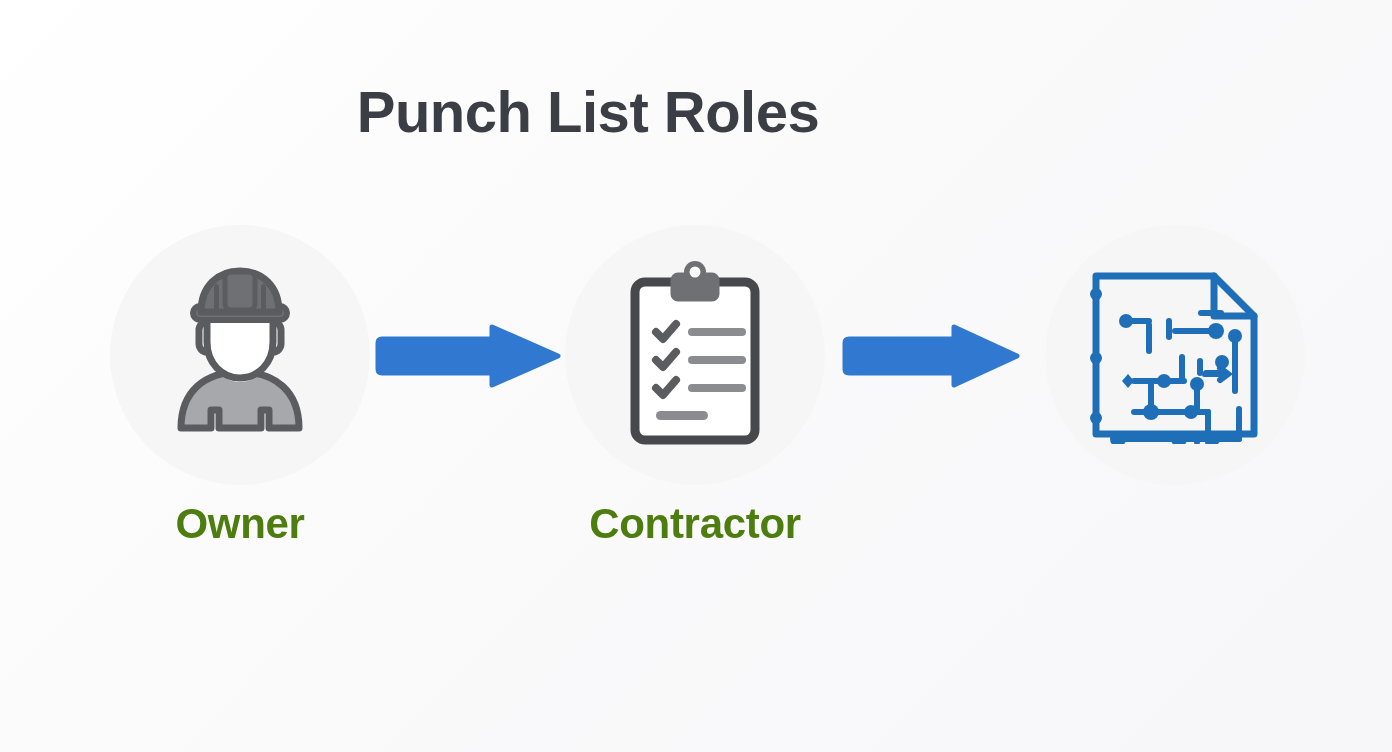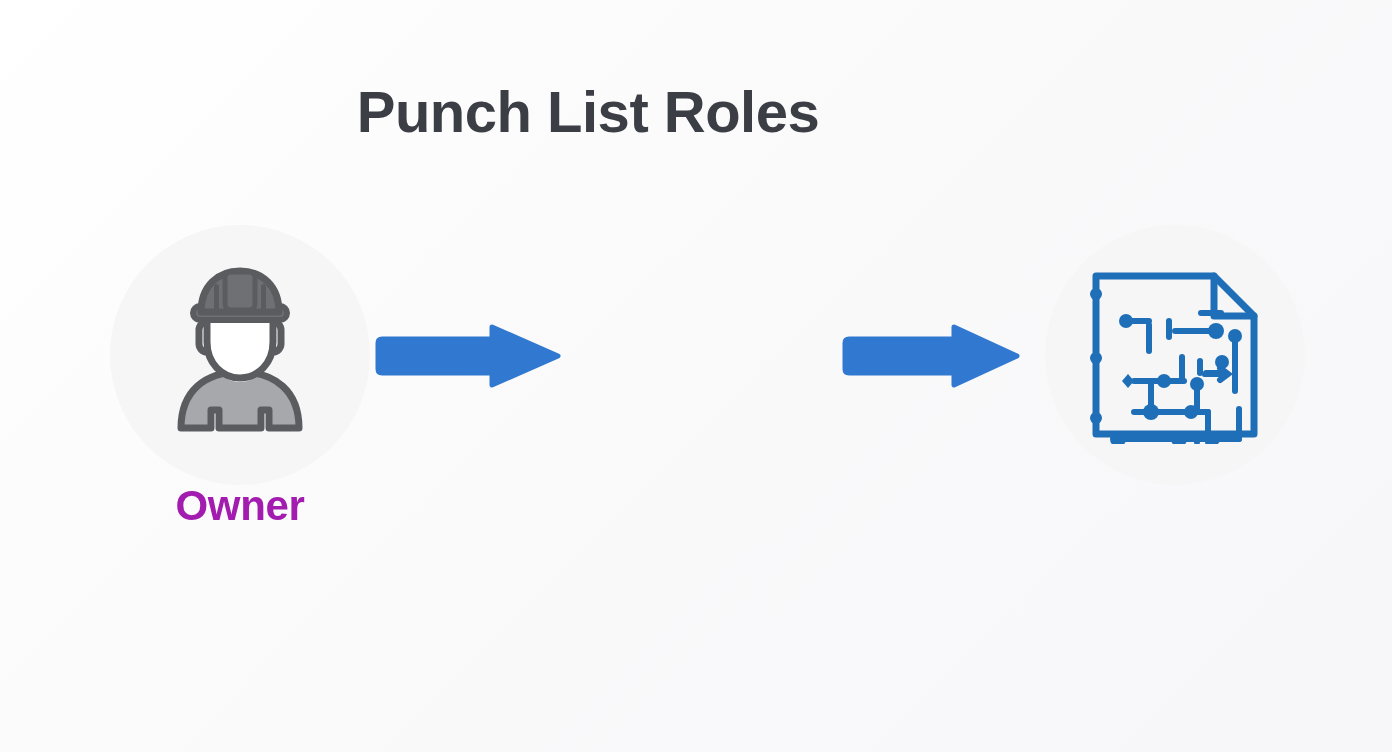--- a/index.html
+++ b/index.html
@@ -63,24 +63,24 @@
     height: 260px;
     border-radius: 50%;
     background: #f6f6f7;
     display: flex;
     align-items: center;
     justify-content: center;
     position: relative;
   }
 
   .node-label {
-    margin-top: 0;
+    margin-top: 18px;
     font-size: 42px;
     font-weight: bold;
-    color: #a21caf;
+    color: #4d7c0f;
     letter-spacing: -0.3px;
     line-height: 1;
   }
 
   .arrow {
     position: absolute;
     top: 100px;
     height: 62px;
   }
   .arrow.a1 { left: 374px; width: 188px; }
@@ -123,20 +123,44 @@
       </div>
       <div class="node-label">Owner</div>
     </div>
 
     <div class="arrow a1">
       <svg viewBox="0 0 188 62" preserveAspectRatio="none">
         <path d="M4 18 Q4 14 8 14 L118 14 L118 2 L184 31 L118 60 L118 48 L8 48 Q4 48 4 44 Z" fill="#3179d0" stroke="#3179d0" stroke-width="5" stroke-linejoin="round"></path>
       </svg>
     </div>
 
+    <div class="node n2">
+      <div class="disc">
+        <svg width="180" height="190" viewBox="0 0 180 190">
+
+          <rect x="30" y="22" width="120" height="158" rx="10" fill="#ffffff" stroke="#46484c" stroke-width="9"></rect>
+
+          <rect x="67" y="14" width="46" height="26" rx="6" fill="#6e7074" stroke="#6e7074" stroke-width="3"></rect>
+          <circle cx="90" cy="12" r="11" fill="#6e7074"></circle>
+          <circle cx="90" cy="12" r="5.5" fill="#fbfbfc"></circle>
+
+          <path d="M51 72 L58 79 L71 64" fill="none" stroke="#5a5c60" stroke-width="8" stroke-linecap="round" stroke-linejoin="round"></path>
+          <rect x="83" y="68" width="58" height="8" rx="4" fill="#8a8c90"></rect>
+
+          <path d="M51 100 L58 107 L71 92" fill="none" stroke="#5a5c60" stroke-width="8" stroke-linecap="round" stroke-linejoin="round"></path>
+          <rect x="83" y="96" width="58" height="8" rx="4" fill="#8a8c90"></rect>
+
+          <path d="M51 128 L58 135 L71 120" fill="none" stroke="#5a5c60" stroke-width="8" stroke-linecap="round" stroke-linejoin="round"></path>
+          <rect x="83" y="124" width="58" height="8" rx="4" fill="#8a8c90"></rect>
+
+          <rect x="51" y="151" width="52" height="9" rx="4.5" fill="#8a8c90"></rect>
+        </svg>
+      </div>
+      <div class="node-label">Contractor</div>
+    </div>
 
     <div class="arrow a2">
       <svg viewBox="0 0 180 62" preserveAspectRatio="none">
         <path d="M4 18 Q4 14 8 14 L113 14 L113 2 L176 31 L113 60 L113 48 L8 48 Q4 48 4 44 Z" fill="#3179d0" stroke="#3179d0" stroke-width="5" stroke-linejoin="round"></path>
       </svg>
     </div>
 
     <div class="node n3">
       <div class="disc">
         <svg width="178" height="178" viewBox="0 0 178 178">

